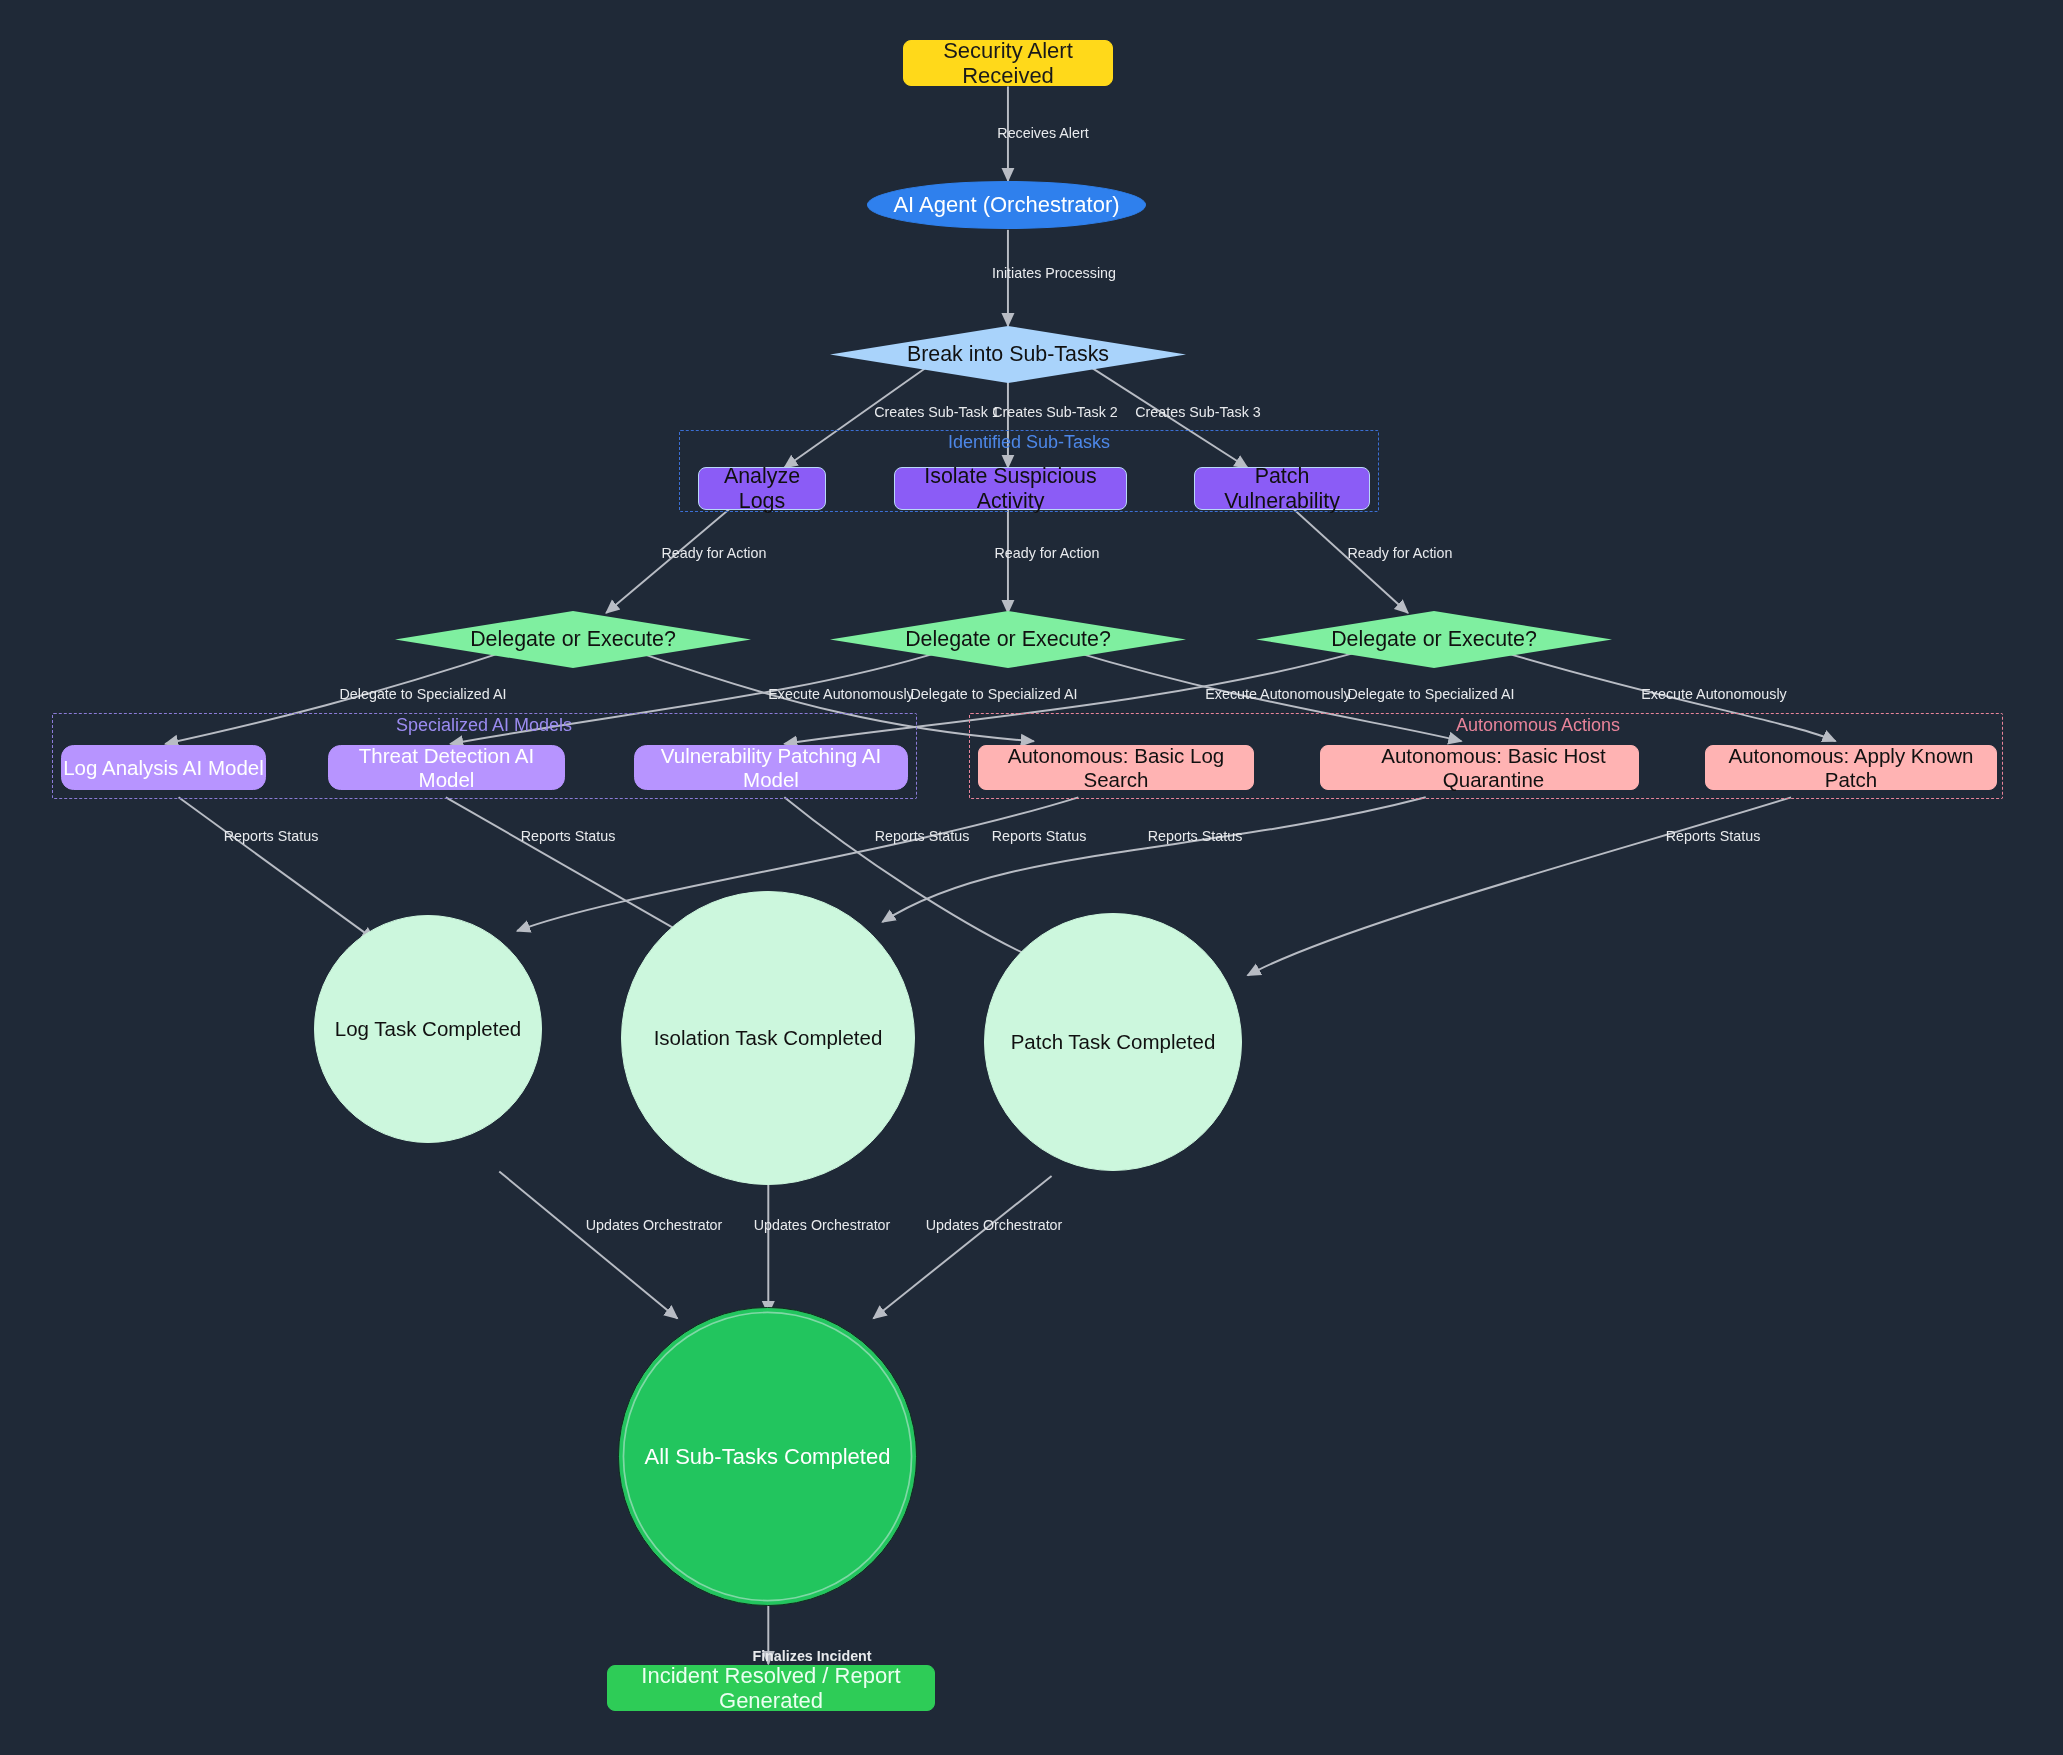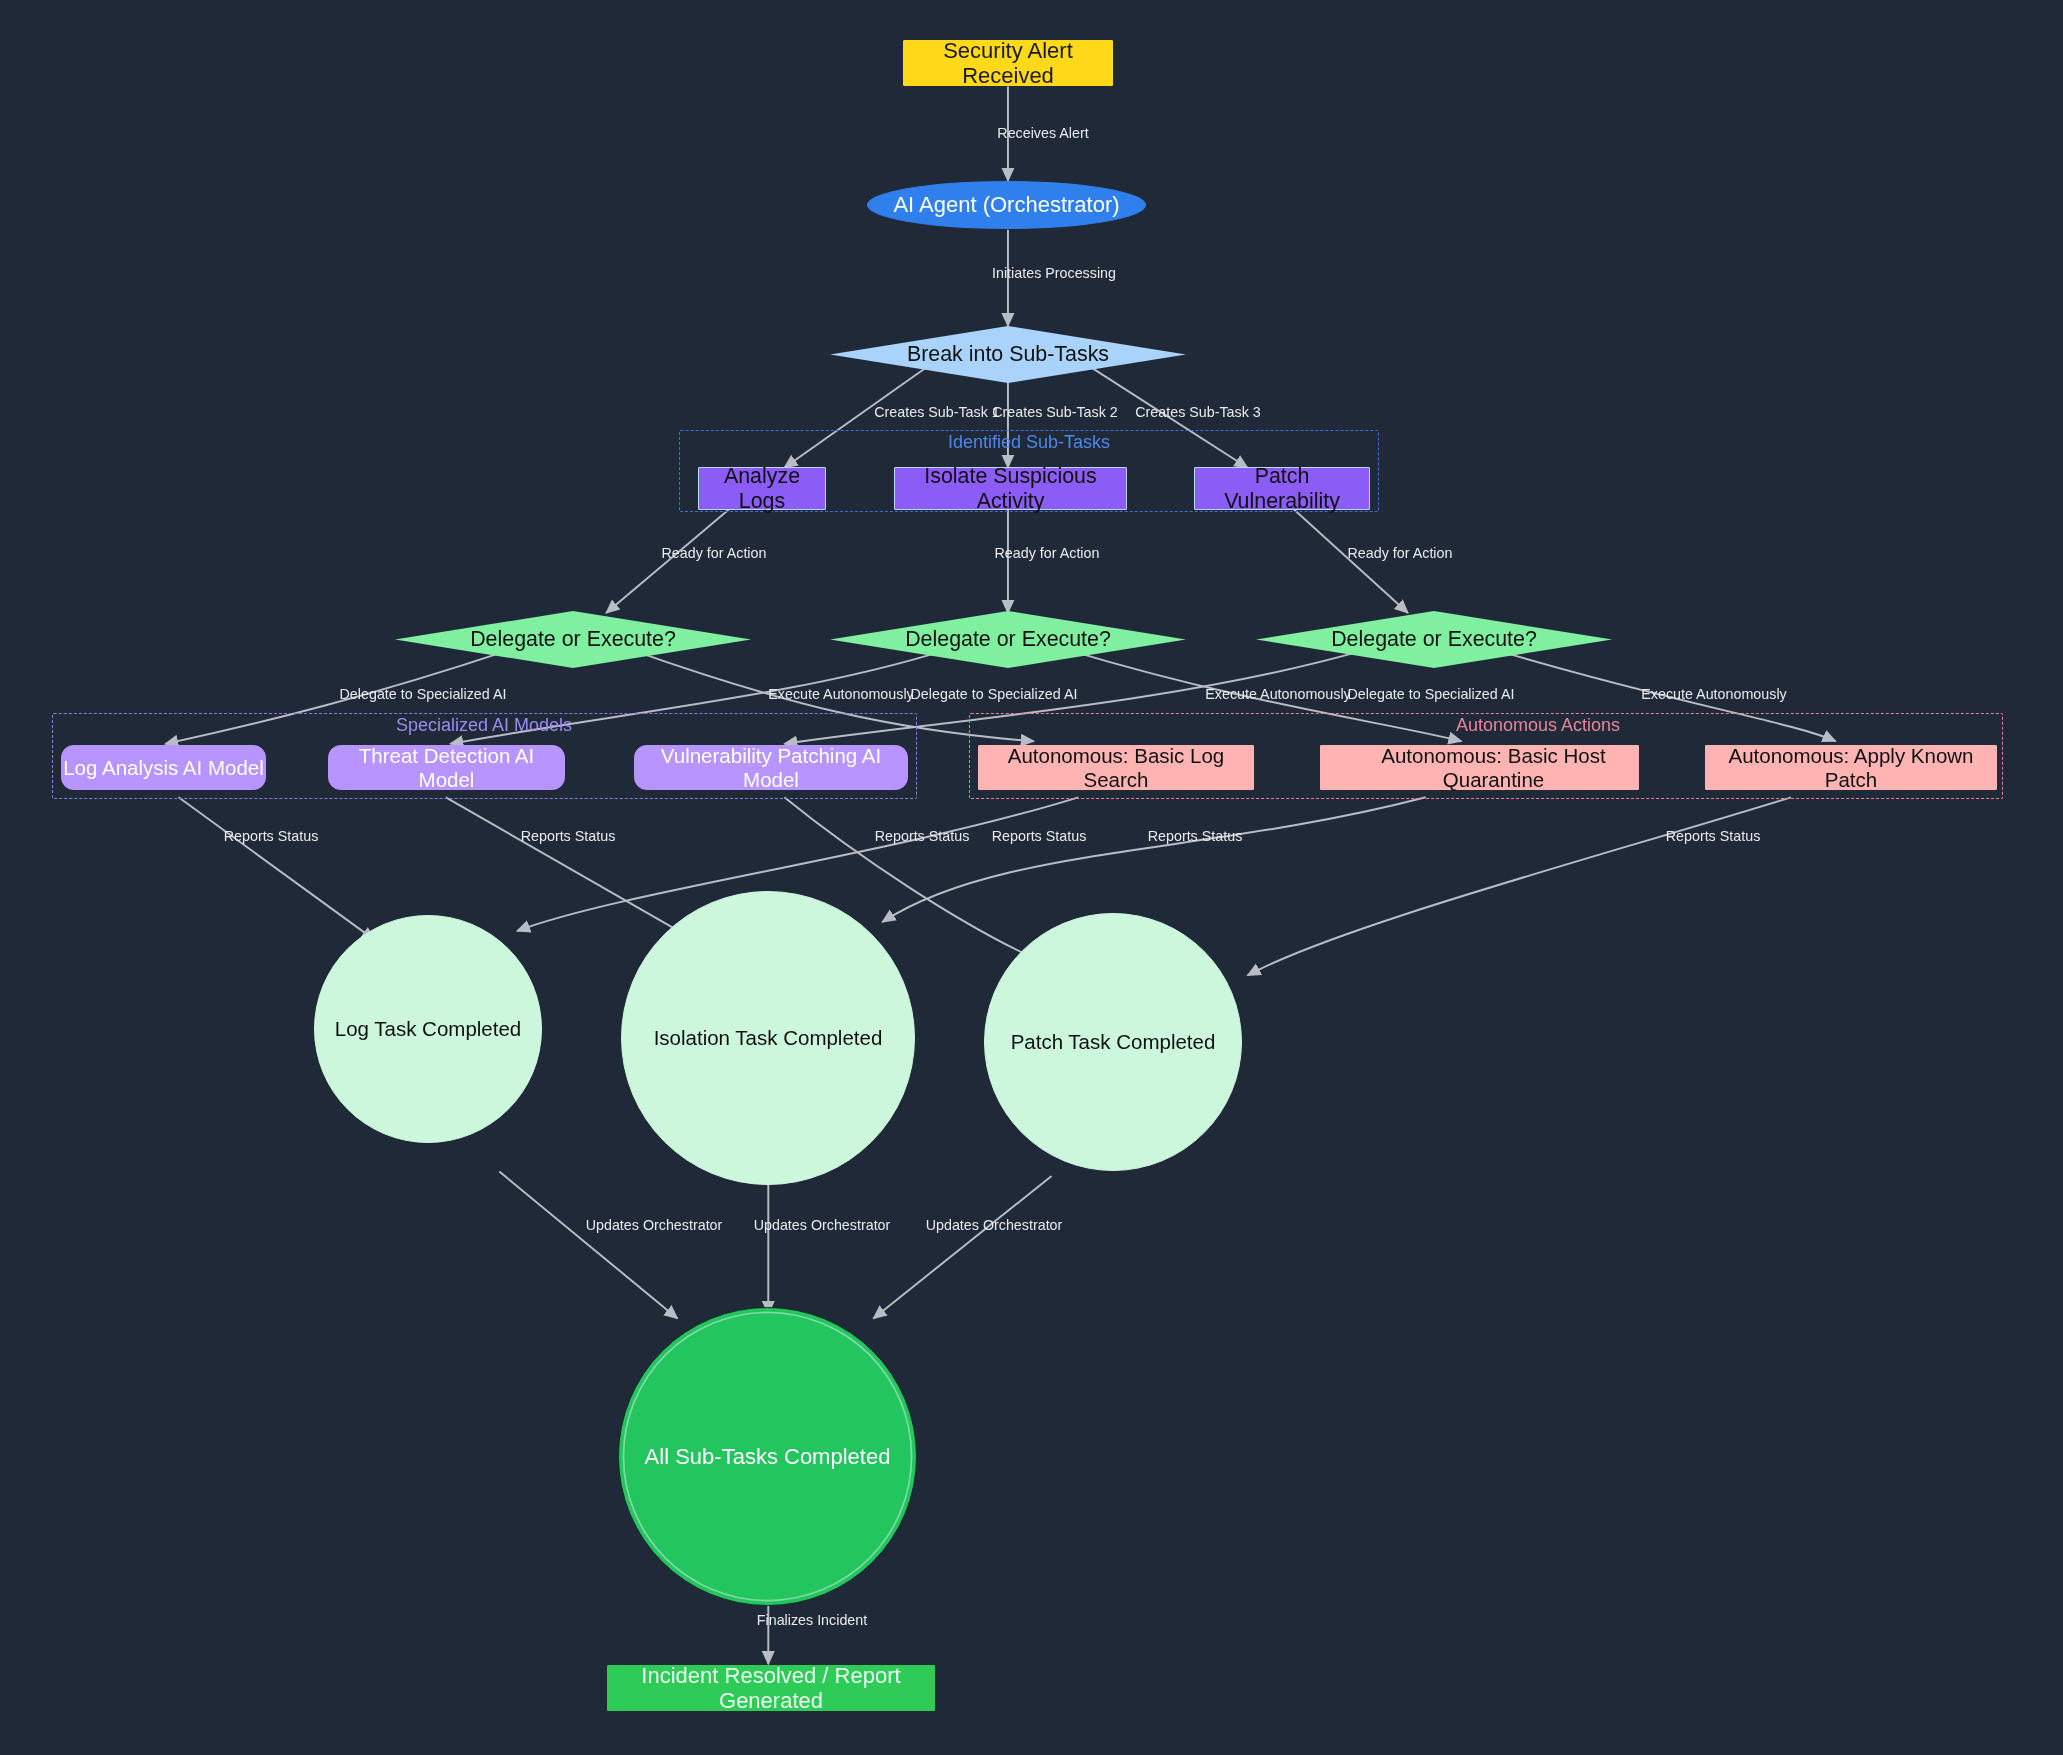--- a/index.html
+++ b/index.html
@@ -28,21 +28,21 @@
     position: absolute;
     box-sizing: border-box;
     display: flex;
     align-items: center;
     justify-content: center;
     text-align: center;
     line-height: 1.15;
   }
   
   .rect {
-    border-radius: 1px;
+    border-radius: 8px;
     text-align: center;
   }
   .n-start {
     background: #ffd91a;
     color: #1a1a1a;
     font-size: 22px;
     border: 0.9px solid #ffd91a;
   }
   .n-orch {
     background: #2f80ed;
@@ -306,16 +306,16 @@
   <div class="elabel" style="left:568px; top:836px;">Reports Status</div>
   <div class="elabel" style="left:922px; top:836px;">Reports Status</div>
   <div class="elabel" style="left:1039px; top:836px;">Reports Status</div>
   <div class="elabel" style="left:1195px; top:836px;">Reports Status</div>
   <div class="elabel" style="left:1713px; top:836px;">Reports Status</div>
 
   <div class="elabel" style="left:654px; top:1225px;">Updates Orchestrator</div>
   <div class="elabel" style="left:822px; top:1225px;">Updates Orchestrator</div>
   <div class="elabel" style="left:994px; top:1225px;">Updates Orchestrator</div>
 
-  <div class="elabel" style="left:812px; top:1620px;">Finalizes Incident</div>
+  <div class="elabel" style="left:812px; top:1656px;font-weight:bold;">Finalizes Incident</div>
 
 </div>
 
 
 </body></html>

